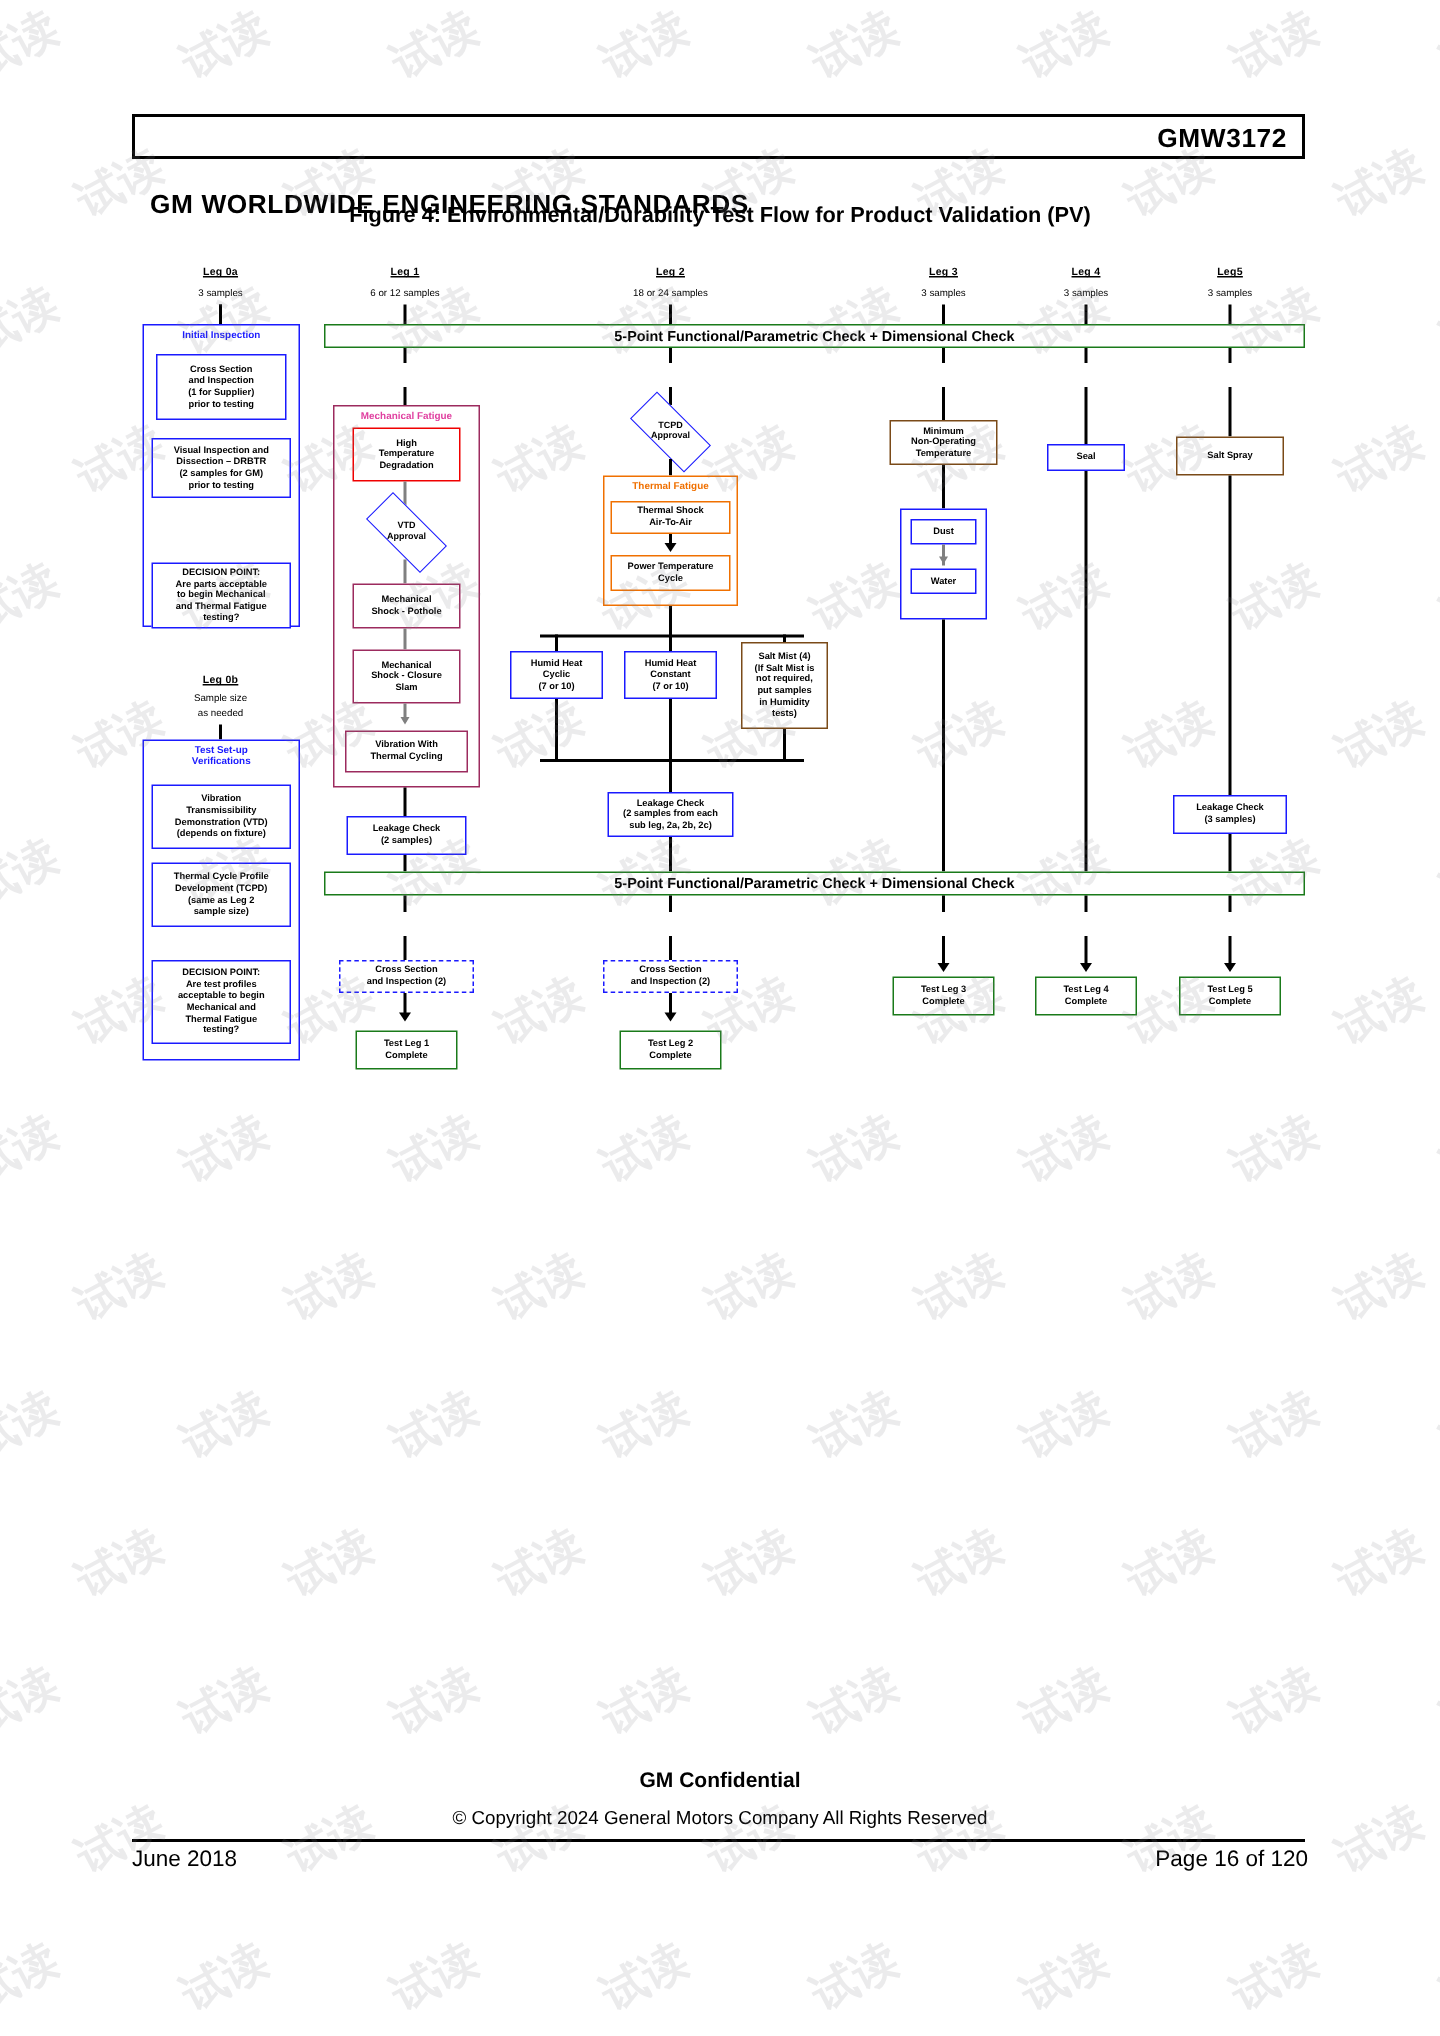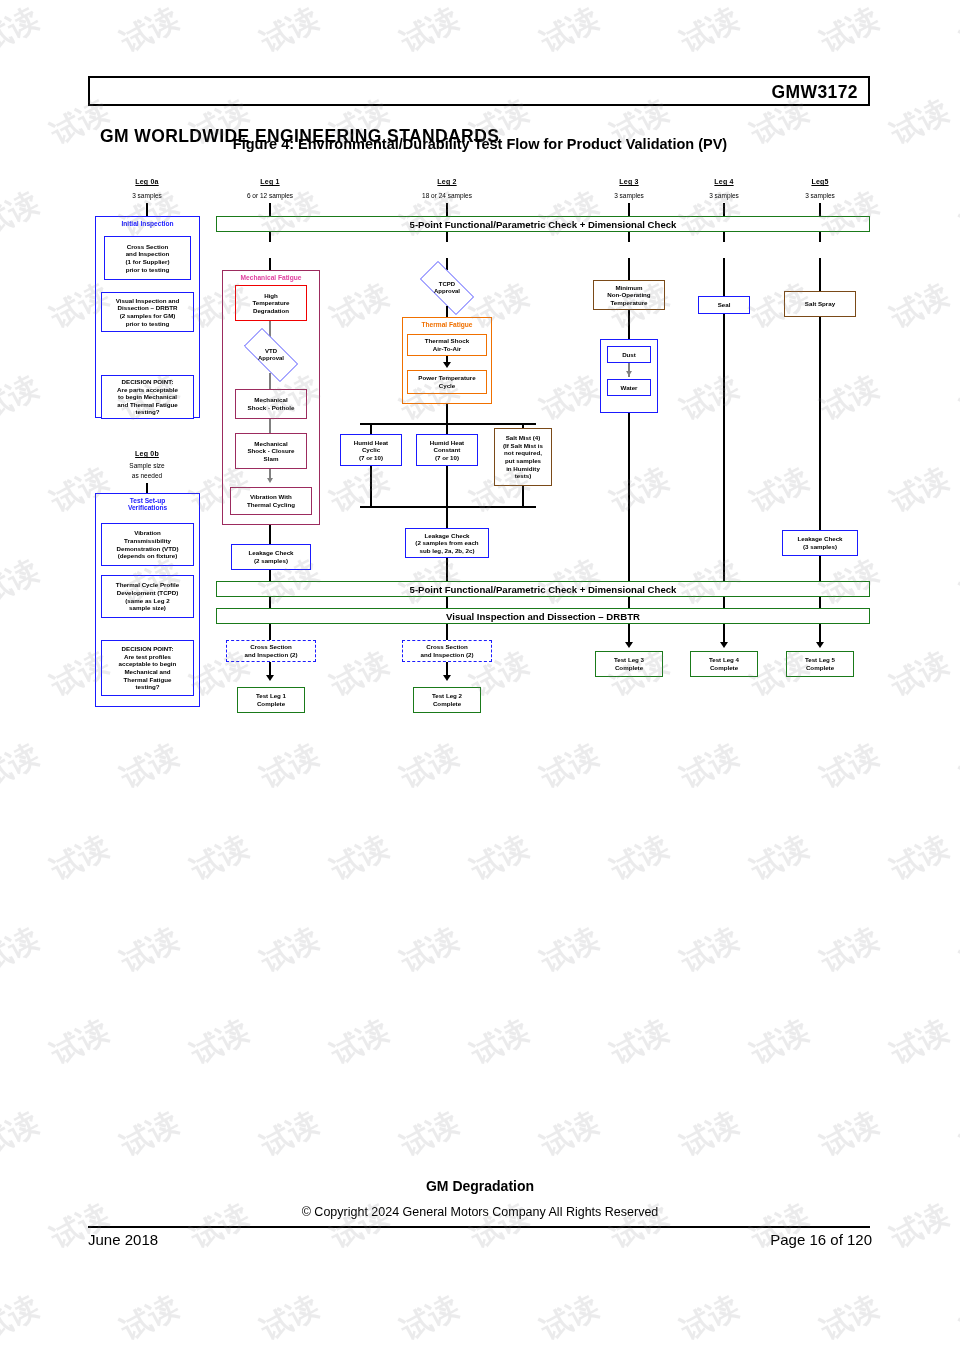--- a/index.html
+++ b/index.html
@@ -255,21 +255,20 @@
       <div class="vline" style="left: 625.8px; top: 413px; height: 168px;"></div>
       <div class="vline" style="left: 720.8px; top: 258px; height: 38px;"></div>
       <div class="box b-blue" style="left: 696px; top: 296px; width: 52px; height: 18px;">Seal</div>
       <div class="vline" style="left: 720.8px; top: 314px; height: 267px;"></div>
       <div class="vline" style="left: 816.8px; top: 258px; height: 33px;"></div>
       <div class="box b-brown" style="left: 782px; top: 291px; width: 72px; height: 26px;">Salt Spray</div>
       <div class="vline" style="left: 816.8px; top: 317px; height: 213px;"></div>
       <div class="box b-blue" style="left: 780px; top: 530px; width: 76px; height: 26px;">Leakage Check<br>(3 samples)</div>
       <div class="vline" style="left: 816.8px; top: 556px; height: 25px;"></div>
       <div class="bar" style="left: 214px; top: 581px; width: 654px; height: 16px;">5-Point Functional/Parametric Check + Dimensional Check</div>
-      <div class="bar" style="left: 214px; top: 608px; width: 654px; height: 16px;">Visual Inspection and Dissection – DRBTR</div>
       <div class="vline" style="left: 266.8px; top: 597px; height: 11px;"></div>
       <div class="vline" style="left: 443.8px; top: 597px; height: 11px;"></div>
       <div class="vline" style="left: 625.8px; top: 597px; height: 11px;"></div>
       <div class="vline" style="left: 720.8px; top: 597px; height: 11px;"></div>
       <div class="vline" style="left: 816.8px; top: 597px; height: 11px;"></div>
       <div class="vline" style="left: 266.8px; top: 624px; height: 16px;"></div>
       <div class="box b-dash-blue" style="left: 224px; top: 640px; width: 90px; height: 22px;">Cross Section<br>and Inspection (2)</div>
       <div class="vline" style="left: 266.8px; top: 662px; height: 17px;"></div>
       <div class="arrow" style="left: 264px; top: 675px;"></div>
       <div class="box b-green" style="left: 235px; top: 687px; width: 68px; height: 26px;">Test Leg 1<br>Complete</div>
@@ -282,21 +281,21 @@
       <div class="arrow" style="left: 623px; top: 642px;"></div>
       <div class="box b-green" style="left: 593px; top: 651px; width: 68px; height: 26px;">Test Leg 3<br>Complete</div>
       <div class="vline" style="left: 720.8px; top: 624px; height: 22px;"></div>
       <div class="arrow" style="left: 718px; top: 642px;"></div>
       <div class="box b-green" style="left: 688px; top: 651px; width: 68px; height: 26px;">Test Leg 4<br>Complete</div>
       <div class="vline" style="left: 816.8px; top: 624px; height: 22px;"></div>
       <div class="arrow" style="left: 814px; top: 642px;"></div>
       <div class="box b-green" style="left: 784px; top: 651px; width: 68px; height: 26px;">Test Leg 5<br>Complete</div>
     </div>
 
-  <div class="foot-conf">GM Degradation</div>
+  <div class="foot-conf">GM Confidential</div>
   <div class="foot-cr">© Copyright 2024 General Motors Company All Rights Reserved</div>
   <div class="foot-rule"></div>
   <div class="foot-date">June 2018</div>
   <div class="foot-page">Page 16 of 120</div>
 </div>
 
 <div id="watermark">
     <span style="left: -20px; top: 10px;">试读</span>
     <span style="left: 120px; top: 10px;">试读</span>
     <span style="left: 260px; top: 10px;">试读</span>

